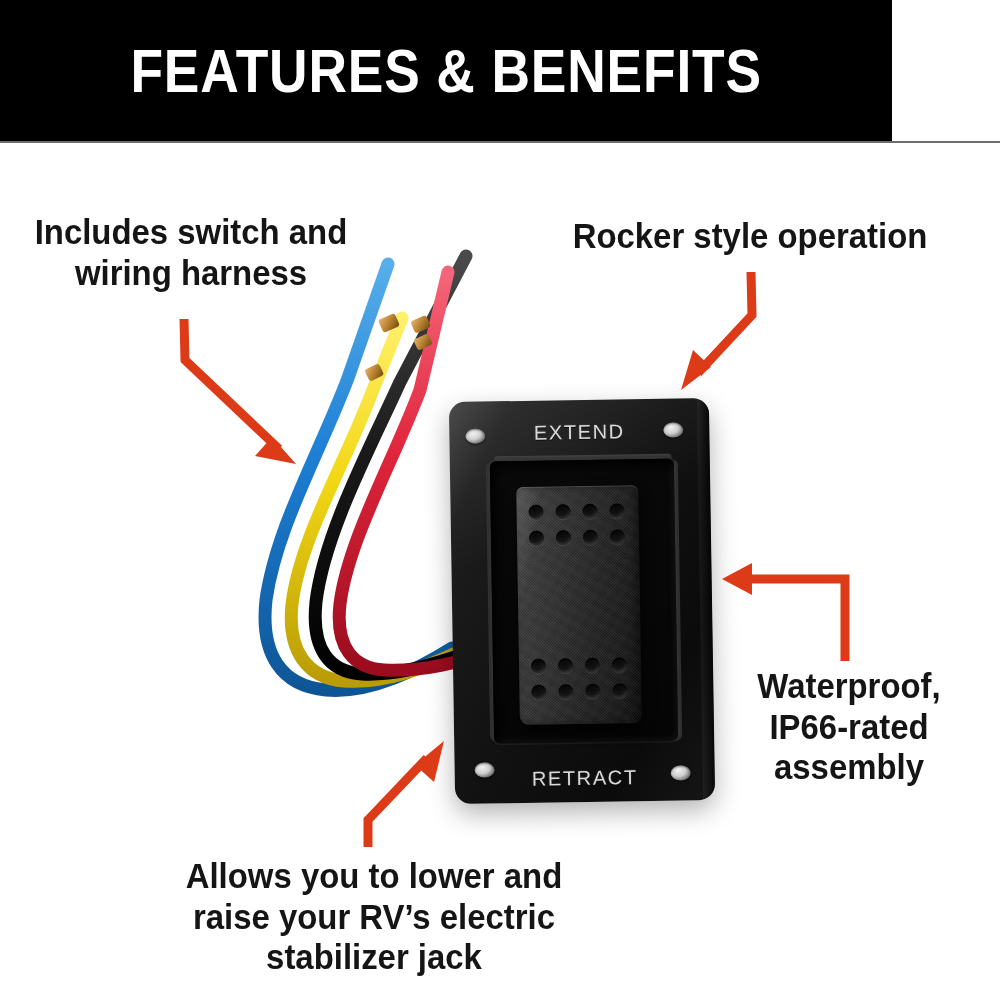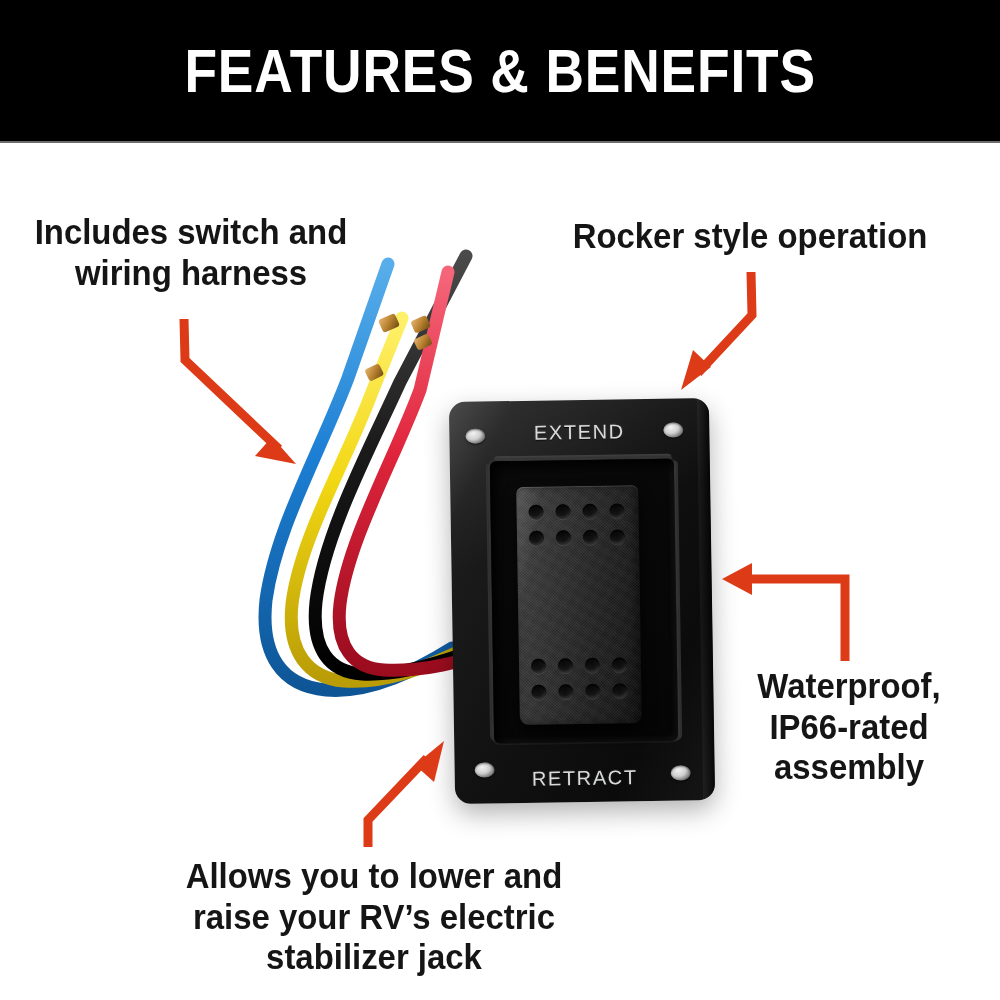--- a/index.html
+++ b/index.html
@@ -7,21 +7,21 @@
     width:1000px;height:1000px;
     background:#ffffff;
     font-family:"Liberation Sans", sans-serif;
     overflow:hidden;
     position:relative;
   }
   #stage{position:relative;width:1000px;height:1000px;overflow:hidden;background:#fff;}
 
   
   .banner{
-    position:absolute;left:0;top:0;width:1000px;height:141px;
+    position:absolute;left:0;top:0;width:892px;height:141px;
     background:#000000;
     display:flex;align-items:center;justify-content:center;
   }
   .banner-title{
     color:#ffffff;
     font-family:"Liberation Sans", sans-serif;
     font-weight:bold;
     font-size:62px;
     letter-spacing:1px;
     transform:scaleX(0.86);

